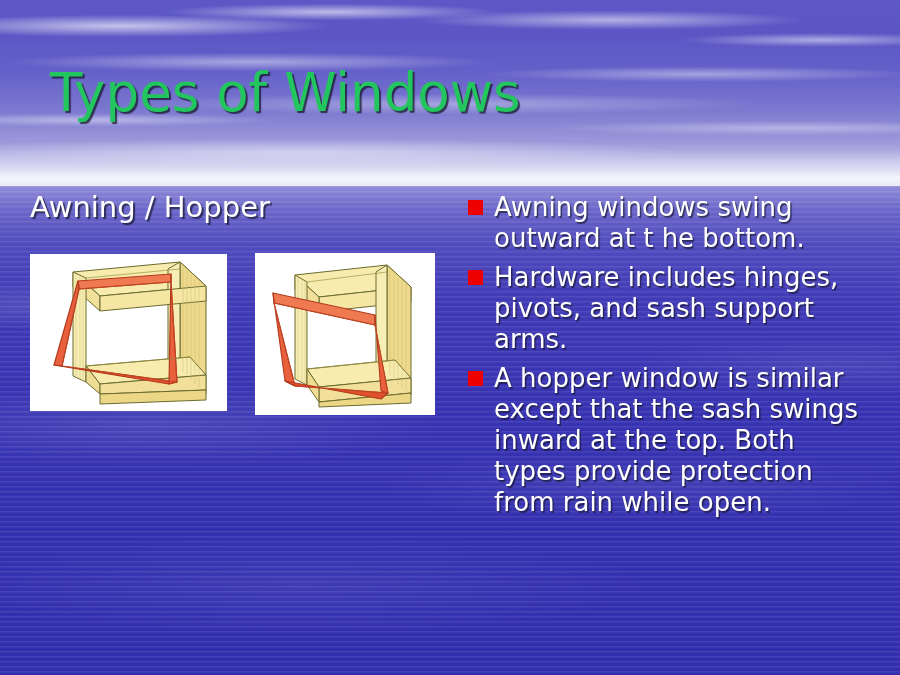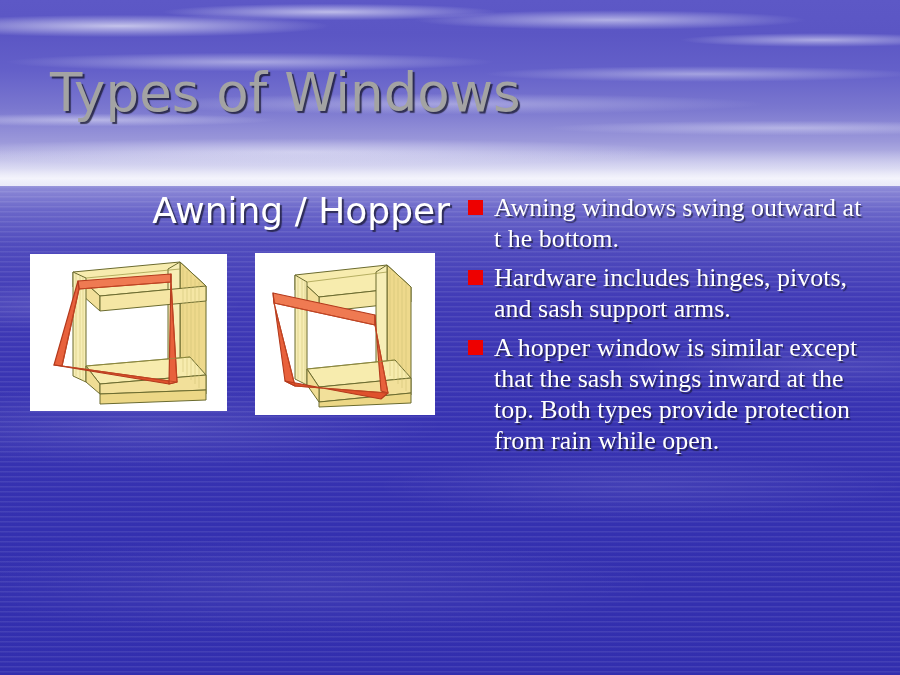--- a/index.html
+++ b/index.html
@@ -104,33 +104,33 @@
     pointer-events: none;
   }
 
   
   #title {
     position: absolute;
     left: 50px;
     top: 62px;
     font-size: 53px;
     font-weight: normal;
-    color: #a3a3a3;
+    color: #22c55e;
     letter-spacing: 0px;
     white-space: nowrap;
     text-shadow: 2px 2px 1px rgba(20,20,40,.75);
   }
 
   #subtitle {
     position: absolute;
     left: 30px;
     top: 190px;
     width: 420px;
-    text-align: right;
-    font-size: 36px;
+    text-align: left;
+    font-size: 29px;
     color: #ffffff;
     white-space: nowrap;
     text-shadow: 2px 2px 1px rgba(20,20,40,.70);
   }
 
   
   .picbox {
     position: absolute;
     background: #ffffff;
     overflow: hidden;
@@ -138,21 +138,20 @@
   #pic-awning { left: 30px;  top: 254px; width: 197px; height: 157px; }
   #pic-hopper { left: 255px; top: 253px; width: 180px; height: 162px; }
   .picbox svg { display: block; width: 100%; height: 100%; }
 
   
   #bullets {
     position: absolute;
     left: 466px;
     top: 192px;
     width: 400px;
-    font-family: Liberation Serif, serif;
   }
   .bullet-row {
     position: relative;
     padding-left: 28px;
     margin-bottom: 8px;
   }
   .bullet-marker {
     position: absolute;
     left: 2px;
     top: 8px;

